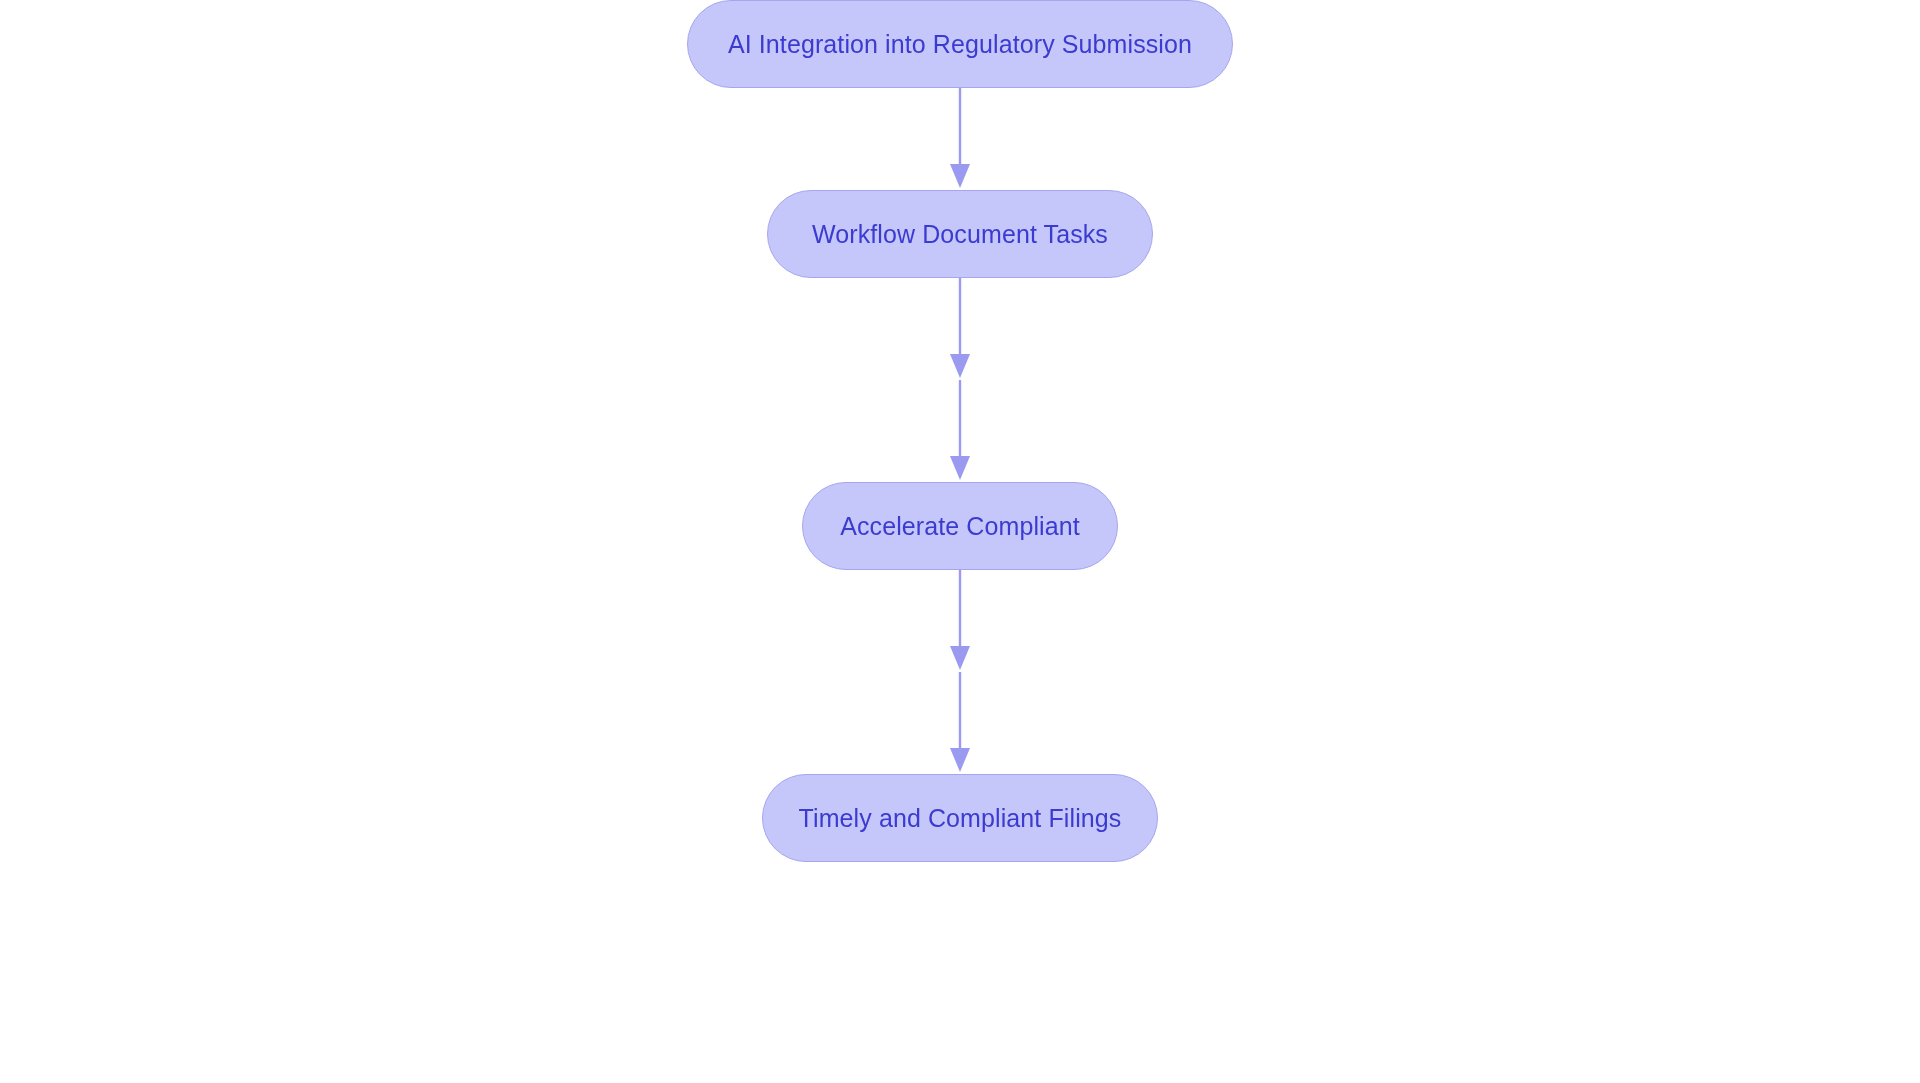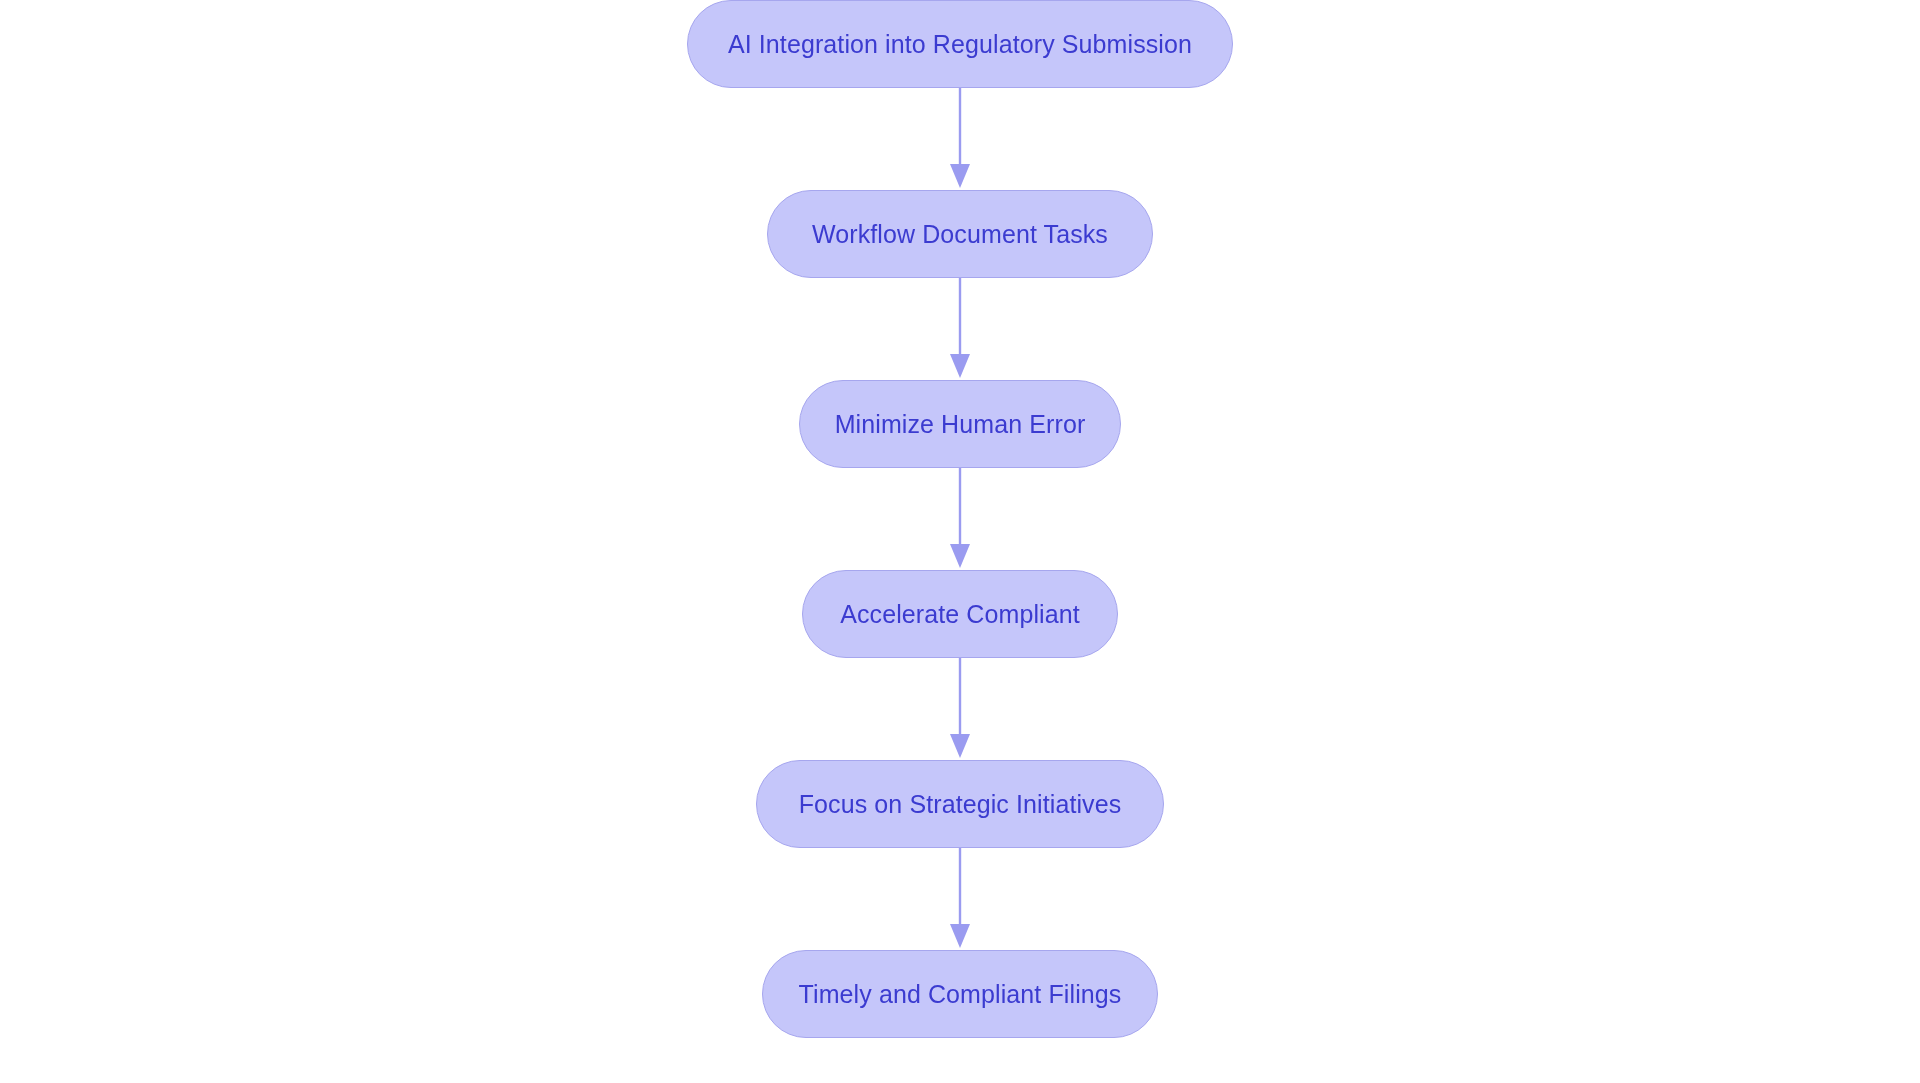--- a/index.html
+++ b/index.html
@@ -101,41 +101,35 @@
 
     <div class="node node-w-1">
       <span class="node-label">Workflow Document Tasks</span>
     </div>
 
     <svg class="connector" viewBox="0 0 24 102" aria-hidden="true">
       <path class="connector-line" d="M12 0 L12 84"></path>
       <polygon class="connector-head" points="12,100 2,76 22,76"></polygon>
     </svg>
 
-    <div class="node node-w-2">
-      <span class="node-label">Minimize Human Error</span>
-    </div>
 
     <svg class="connector" viewBox="0 0 24 102" aria-hidden="true">
       <path class="connector-line" d="M12 0 L12 84"></path>
       <polygon class="connector-head" points="12,100 2,76 22,76"></polygon>
     </svg>
 
     <div class="node node-w-3">
       <span class="node-label">Accelerate Compliant</span>
     </div>
 
     <svg class="connector" viewBox="0 0 24 102" aria-hidden="true">
       <path class="connector-line" d="M12 0 L12 84"></path>
       <polygon class="connector-head" points="12,100 2,76 22,76"></polygon>
     </svg>
 
-    <div class="node node-w-4">
-      <span class="node-label">Focus on Strategic Initiatives</span>
-    </div>
 
     <svg class="connector" viewBox="0 0 24 102" aria-hidden="true">
       <path class="connector-line" d="M12 0 L12 84"></path>
       <polygon class="connector-head" points="12,100 2,76 22,76"></polygon>
     </svg>
 
     <div class="node node-w-5">
       <span class="node-label">Timely and Compliant Filings</span>
     </div>
 

